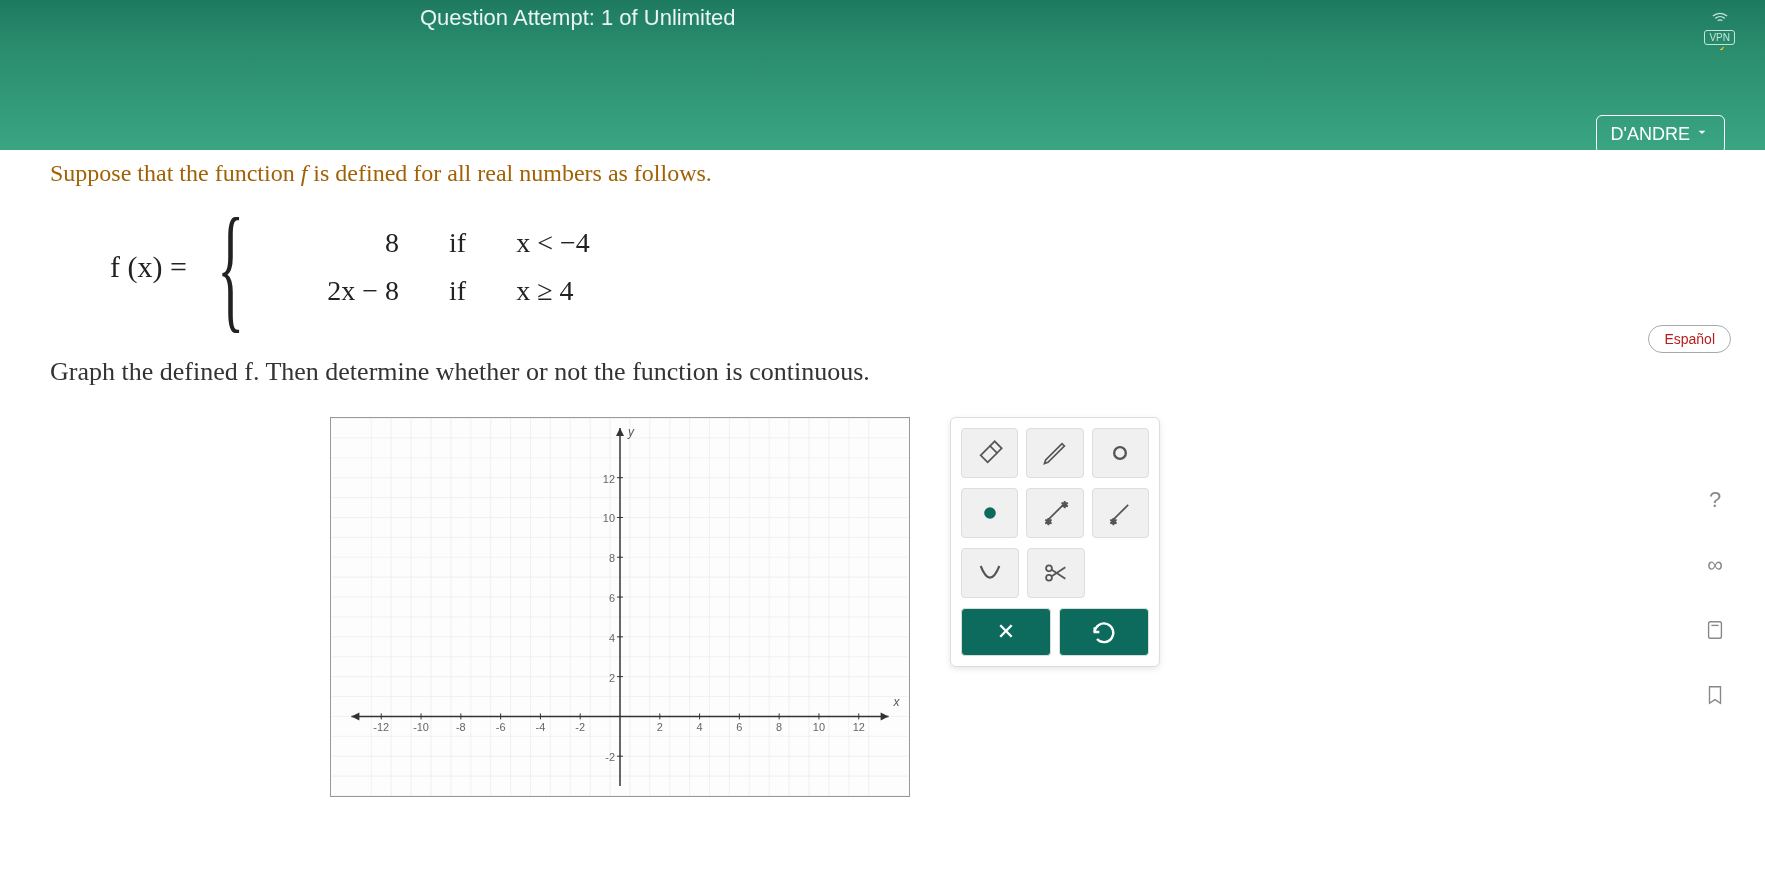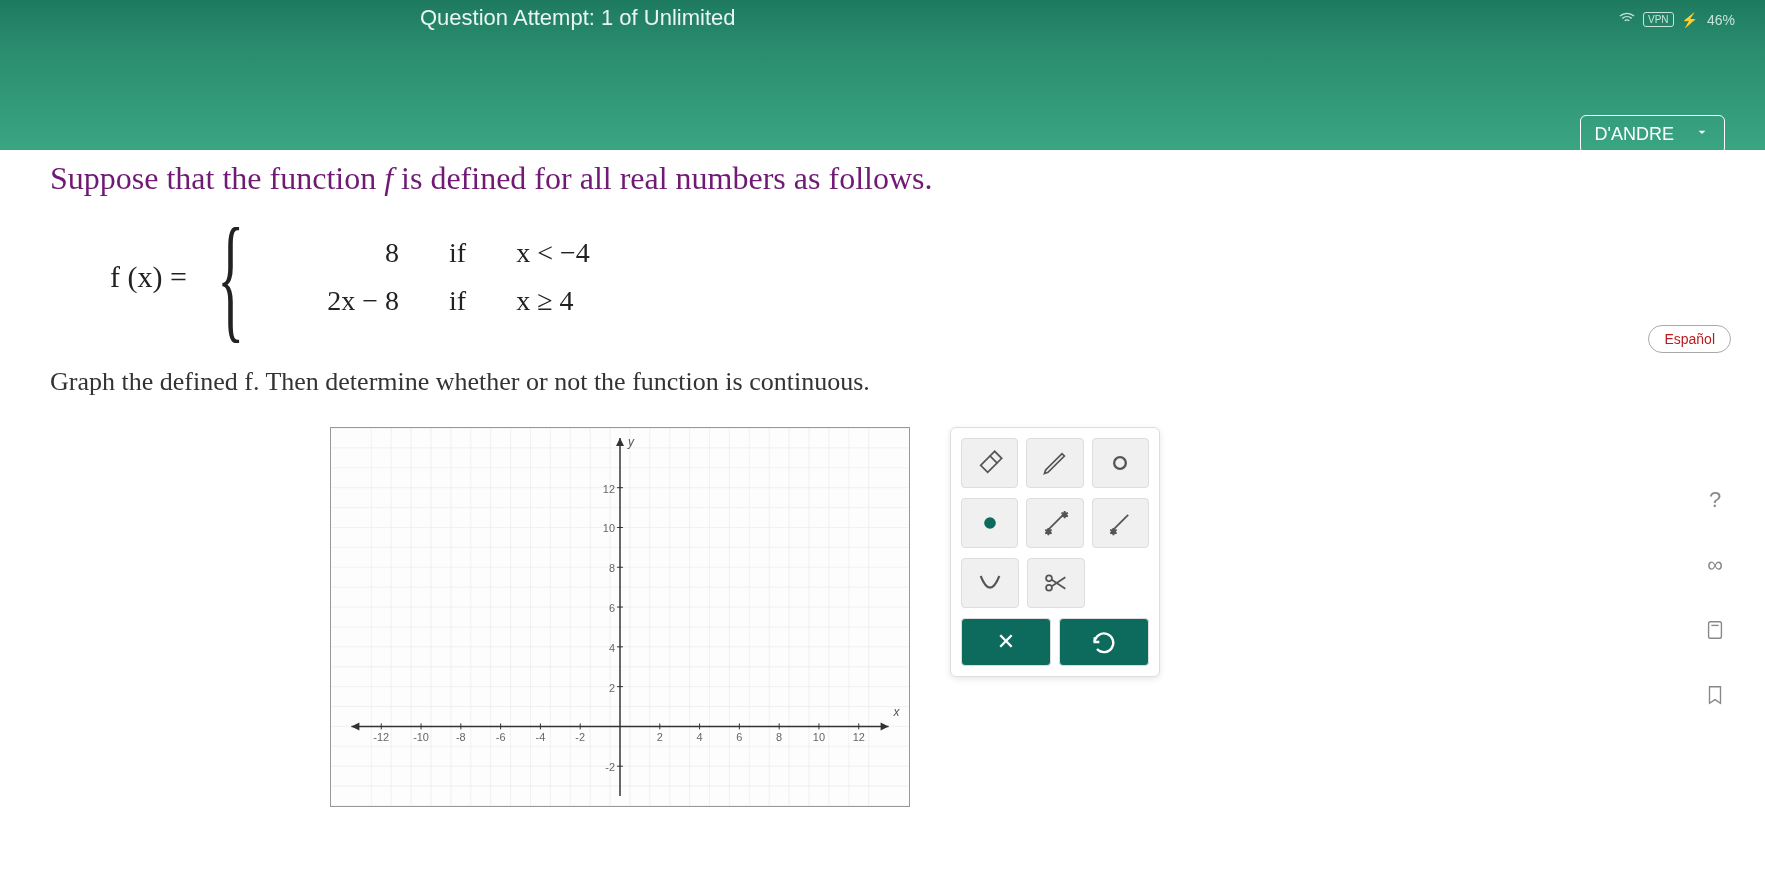--- a/index.html
+++ b/index.html
@@ -26,23 +26,24 @@
       top: 5px;
       font-size: 22px;
       color: #e8f5f0;
     }
     .status-icons {
       position: absolute;
       right: 30px;
       top: 10px;
       display: flex;
       align-items: center;
-      gap: 8px;
+      gap: 1px;
       font-size: 14px;
       color: #c5e5da;
+      flex-direction: column;
     }
     .status-icons .vpn {
       border: 1px solid #c5e5da;
       padding: 1px 4px;
       border-radius: 3px;
       font-size: 10px;
     }
     .sub-header {
       background: linear-gradient(to bottom, #2a8d6e, #3aa583);
       height: 100px;
@@ -51,21 +52,21 @@
     .user-btn {
       position: absolute;
       right: 40px;
       top: 65px;
       border: 1px solid #fff;
       border-radius: 6px;
       padding: 8px 14px;
       color: #fff;
       font-size: 18px;
       display: flex;
-      gap: 20px;
+      gap: 4px;
       cursor: pointer;
       background: transparent;
       margin-left: 32px;
     }
     .espanol-btn {
       position: absolute;
       right: 34px;
       top: 175px;
       border: 1px solid #aaa;
       border-radius: 15px;
@@ -75,22 +76,22 @@
       background: #fff;
       cursor: pointer;
     }
     .content {
       background: #fff;
       padding: 10px 50px 30px 50px;
       min-height: 780px;
       position: relative;
     }
     .question-text {
-      font-size: 32px;
-      color: #701a75;
+      font-size: 24px;
+      color: #a16207;
       margin-bottom: 20px;
       font-family: Georgia, 'Times New Roman', serif;
     }
     .question-text .f-italic { font-style: italic; font-family: Georgia, serif; }
     .piecewise {
       display: flex;
       align-items: center;
       margin: 20px 0 30px 60px;
       font-family: Georgia, 'Times New Roman', serif;
       font-size: 30px;

